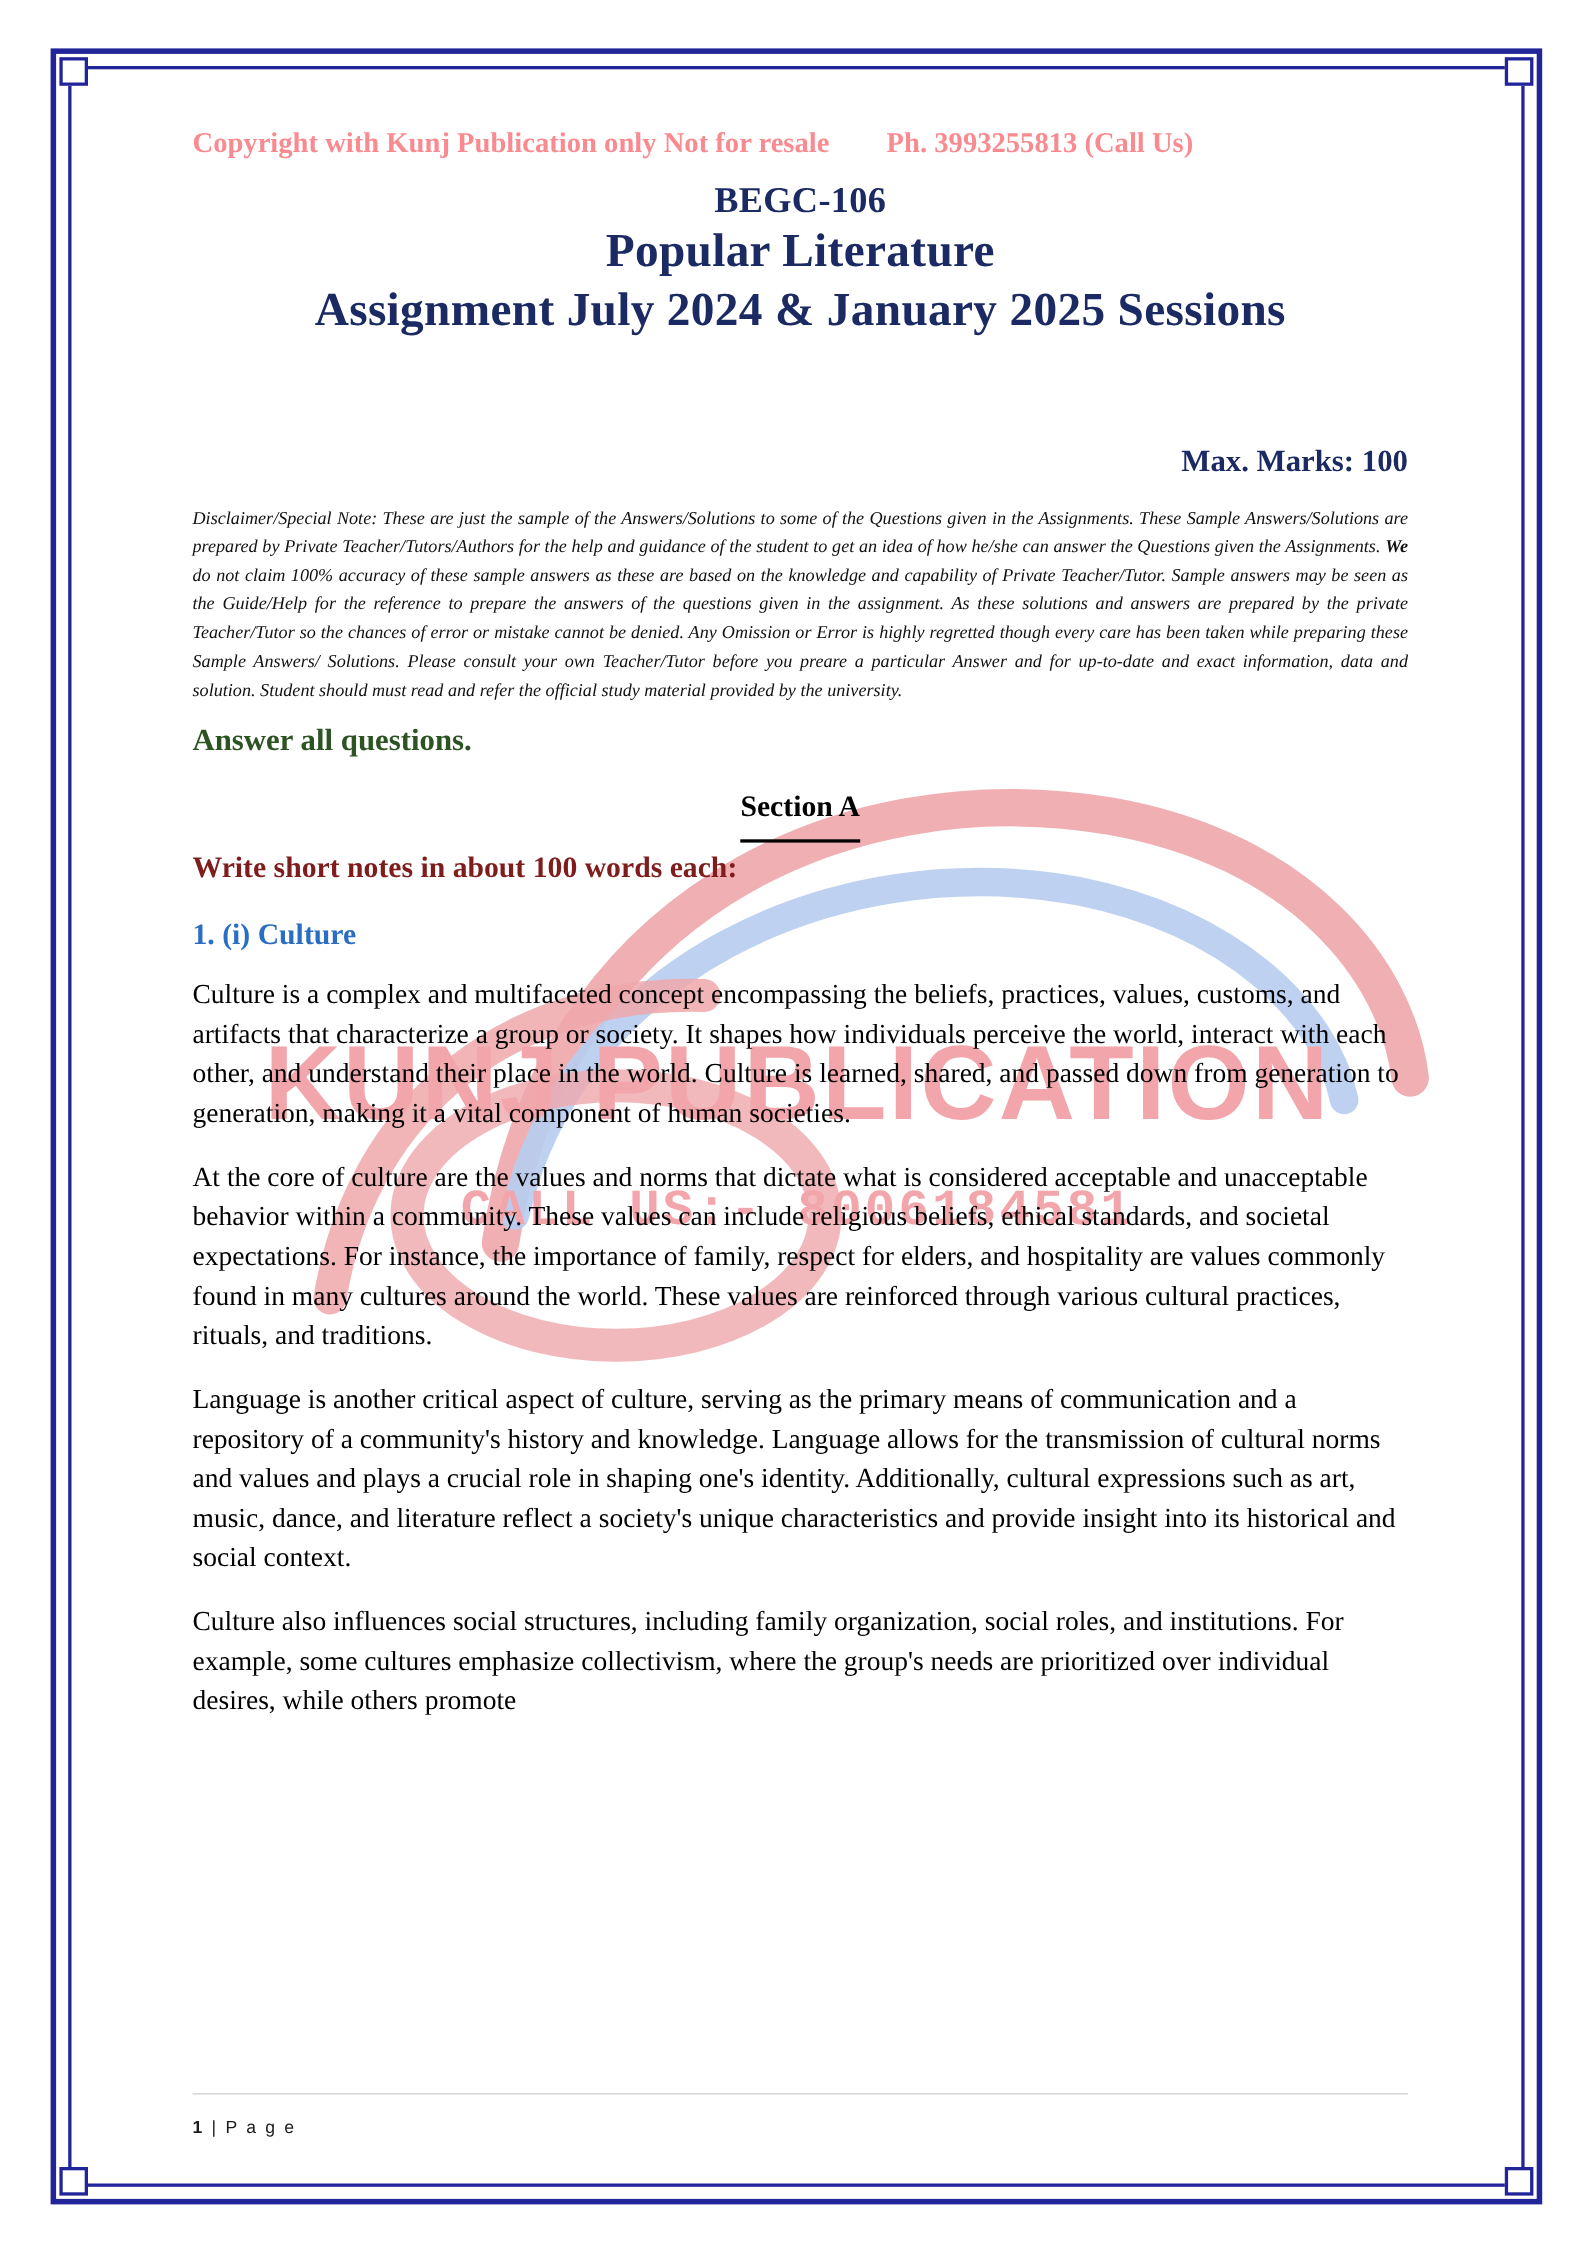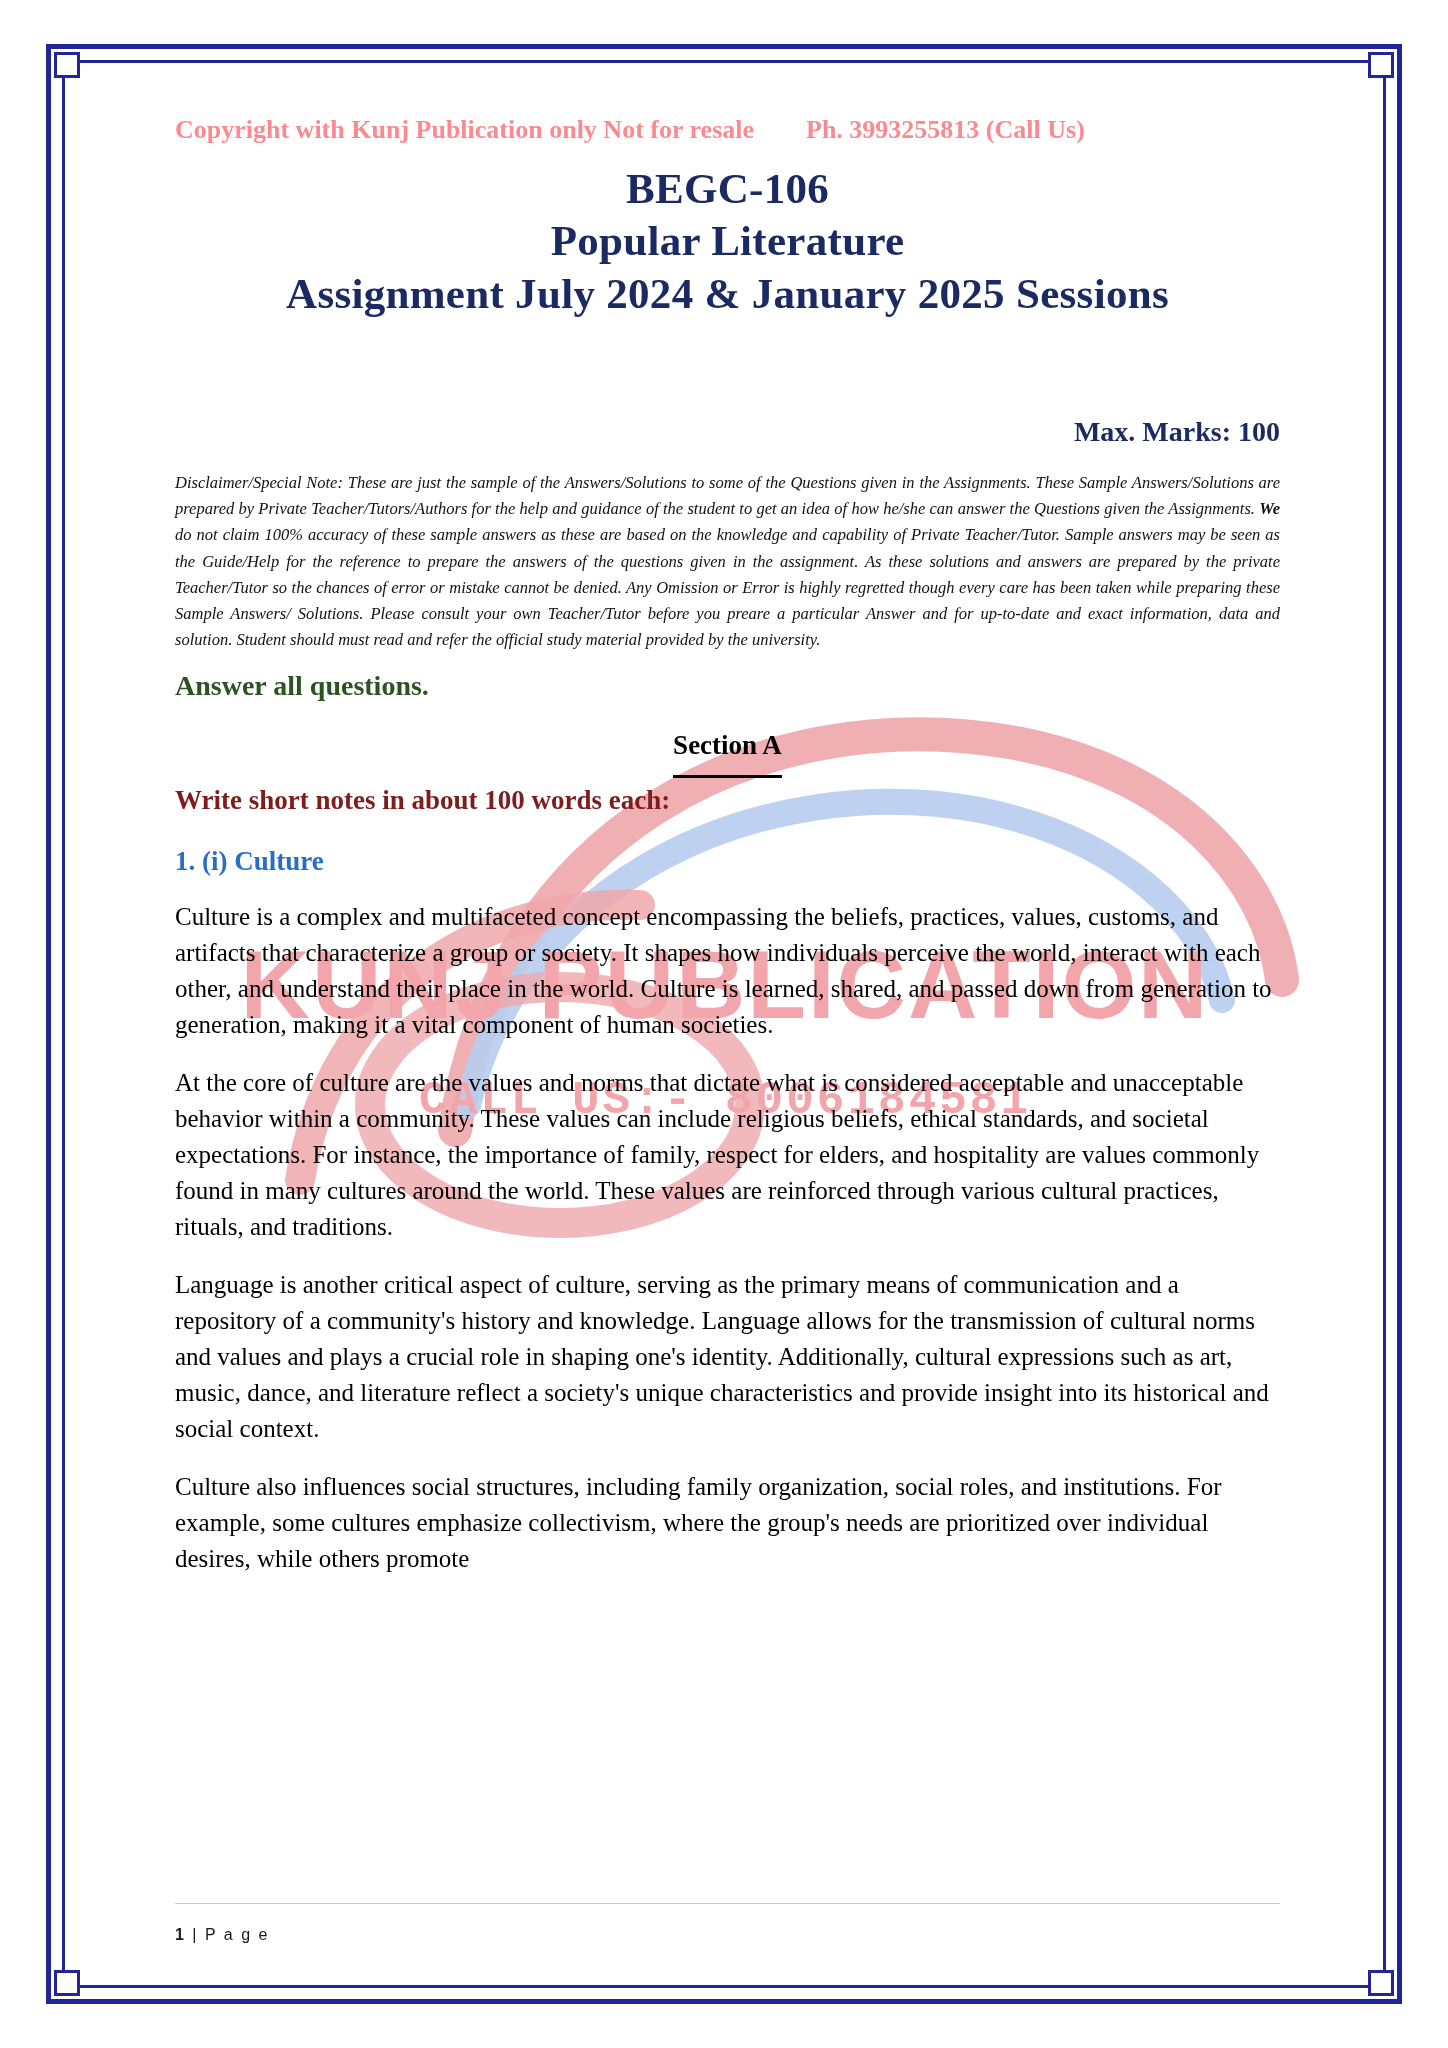--- a/index.html
+++ b/index.html
@@ -86,21 +86,21 @@
     white-space: nowrap;
   }
 
   .title-block { text-align: center; }
   .title-line {
     font-weight: bold;
     color: #1b2a63;
     line-height: 1.22;
     letter-spacing: 0.3px;
   }
-  .title-1 { font-size: 43px; }
+  .title-1 { font-size: 33px; }
   .title-2 { font-size: 43px; }
   .title-3 { font-size: 43px; }
 
   .marks-row {
     text-align: right;
     font-weight: bold;
     font-size: 28px;
     color: #1b2a63;
     margin-top: 96px;
   }

